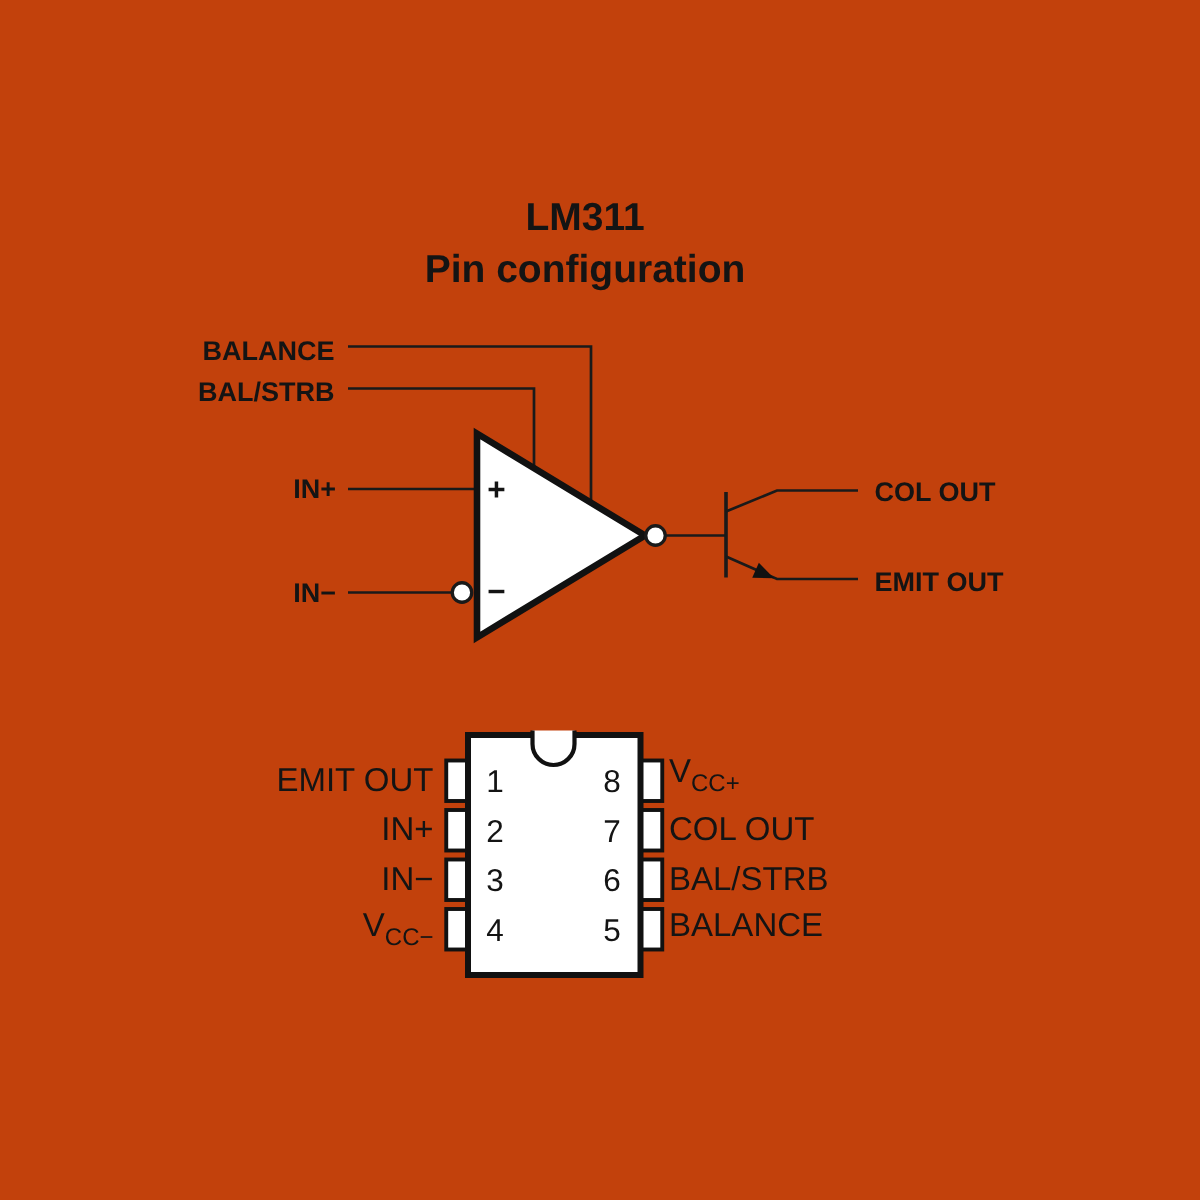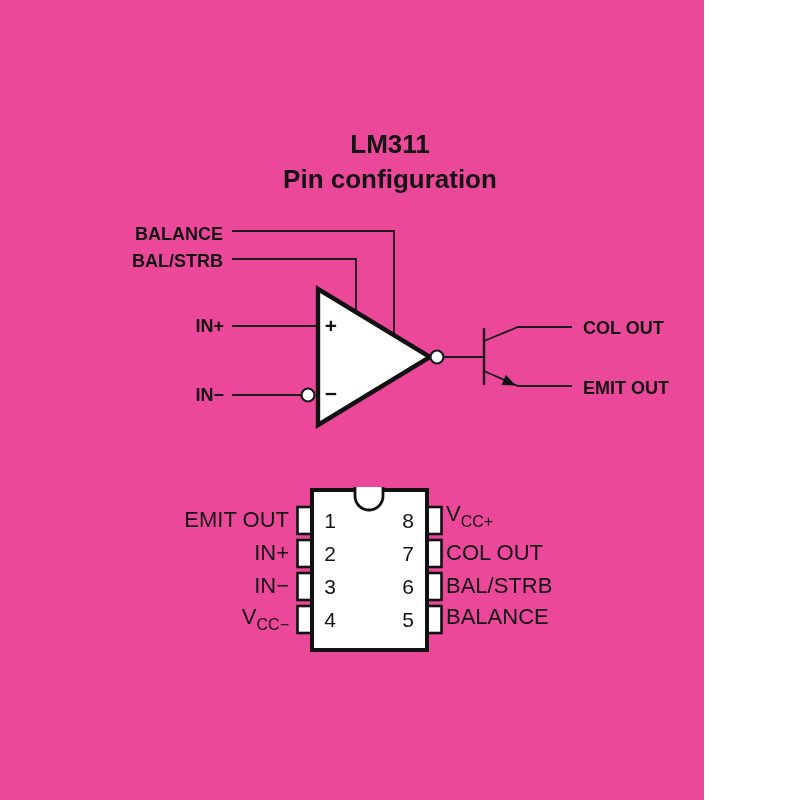--- a/index.html
+++ b/index.html
@@ -1,16 +1,16 @@
 <!DOCTYPE html>
 <html><head>
 <meta charset="utf-8">
 <style>
   html,body{margin:0;padding:0;background:#fff;}
-  .page{position:relative;width:704px;height:800px;background:#ec4899;overflow:hidden;}
+  .page{position:relative;width:800px;height:800px;background:#c2410c;overflow:hidden;}
   svg{display:block;}
   text{fill:#141414;}
   .title-text{font:bold 26px "Liberation Sans",sans-serif;}
   .sch-lbl{font:bold 18px "Liberation Sans",sans-serif;}
   .sch-sign{font:bold 21px "Liberation Sans",sans-serif;}
   .pin-num{font:21px "Liberation Sans",sans-serif;}
   .pin-lbl{font:22px "Liberation Sans",sans-serif;}
   .pin-sub{font-size:16px;}
   .wire{stroke:#1a1a1a;stroke-width:1.8;fill:none;}
   .bar{stroke:#1a1a1a;stroke-width:2.4;fill:none;}

